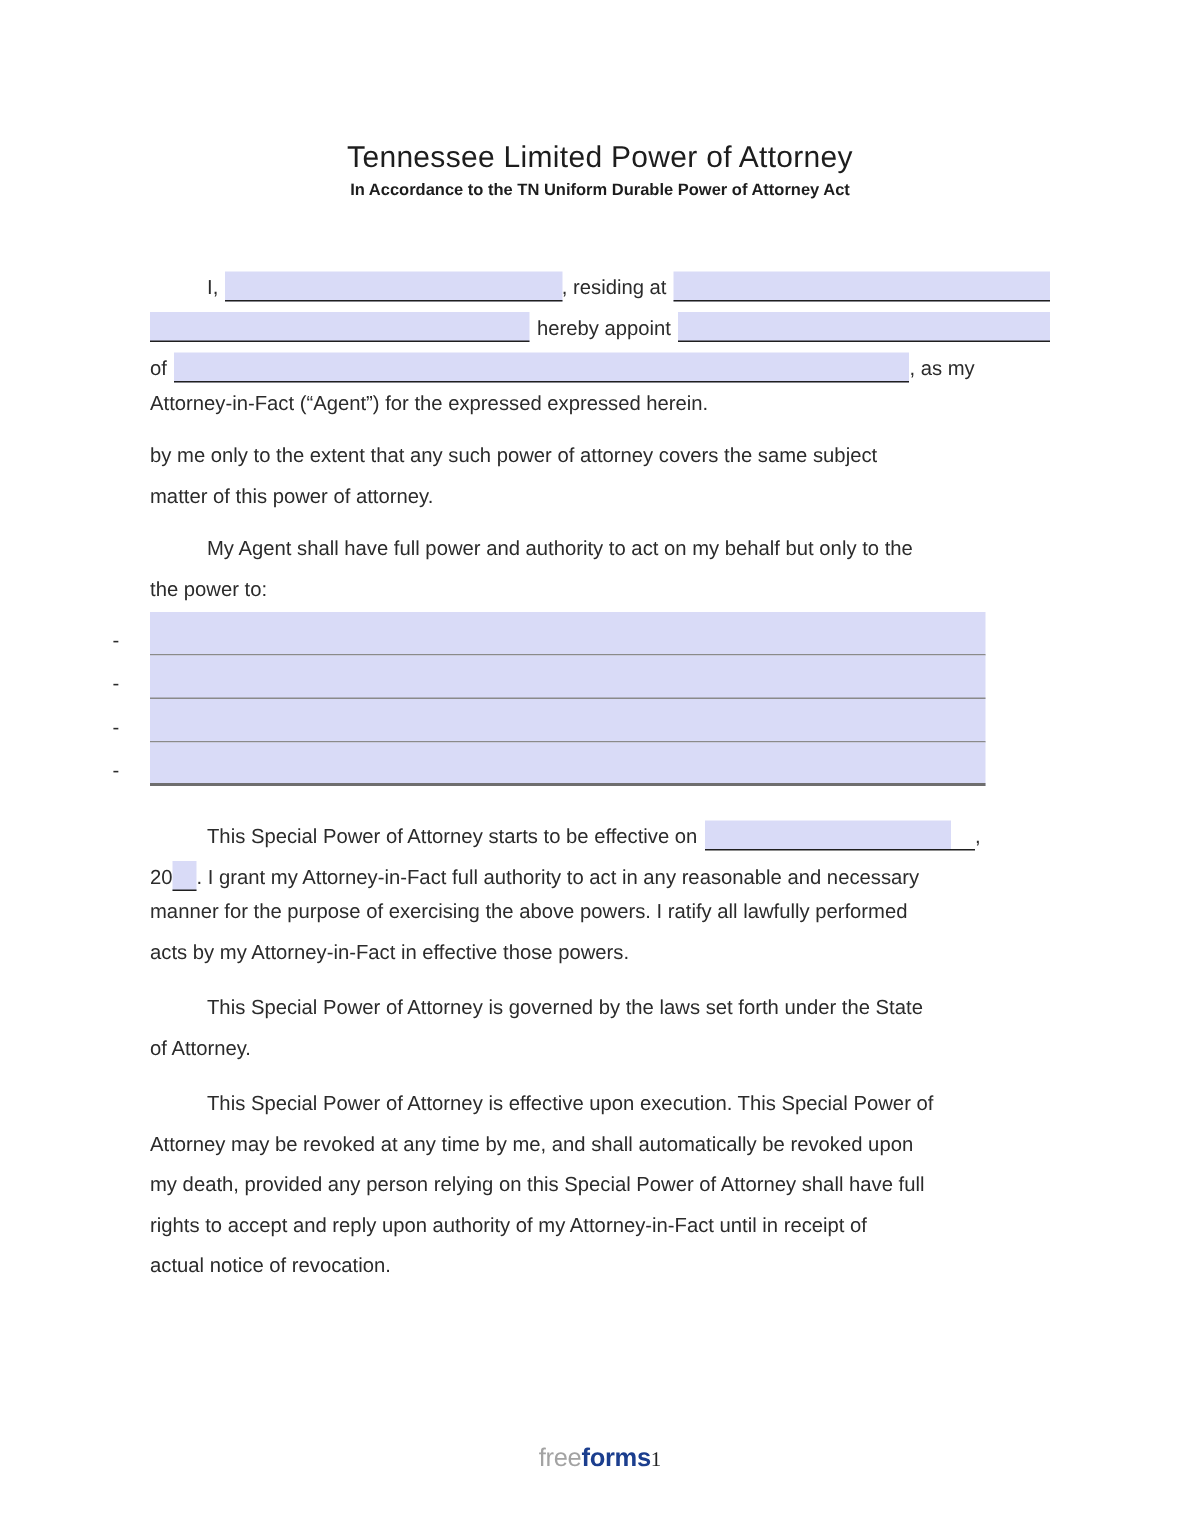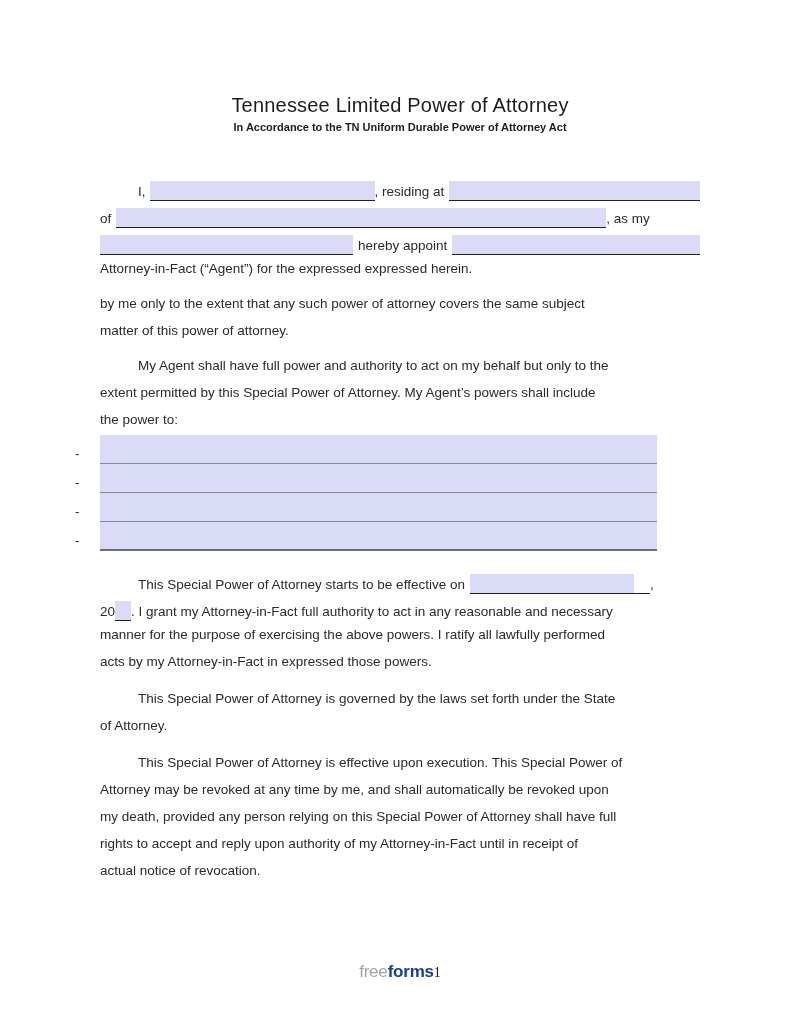--- a/index.html
+++ b/index.html
@@ -88,40 +88,39 @@
     <div class="body-text">
 
       <div class="para para-first">
         <div class="fline">
           <span class="t ind">I,</span>
           <span class="blank w225 ml4"></span>
           <span class="t">, residing at</span>
           <span class="blank grow ml5"></span>
         </div>
         <div class="fline">
+          <span class="blank w253"></span>
+          <span class="t mlr5">hereby appoint</span>
+          <span class="blank grow"></span>
+        </div>
+        <div class="fline">
           <span class="t">of</span>
           <span class="blank w490 ml5"></span>
           <span class="t">, as my</span>
-        </div>
-        <div class="fline">
-          <span class="blank w253"></span>
-          <span class="t mlr5">hereby appoint</span>
-          <span class="blank grow"></span>
         </div>
         <div class="pline">Attorney-in-Fact (“Agent”) for the expressed expressed herein.</div>
       </div>
 
       <div class="para">
         <div class="pline">by me only to the extent that any such power of attorney covers the same subject</div>
         <div class="pline">matter of this power of attorney.</div>
       </div>
 
       <div class="para">
         <div class="pline ind">My Agent shall have full power and authority to act on my behalf but only to the</div>
-        <div class="pline">extent permitted by this Special Power of Attorney. My Agent’s powers shall include</div>
         <div class="pline">the power to:</div>
       </div>
 
       <div class="powers">
         <div class="prow">
           <span class="dash">-</span>
           <span class="pblank"></span>
         </div>
         <div class="prow">
           <span class="dash">-</span>
@@ -142,21 +141,21 @@
           <span class="t ind">This Special Power of Attorney starts to be effective on</span>
           <span class="blank w180 ml5 short-fill"></span>
           <span class="t">,</span>
         </div>
         <div class="fline">
           <span class="t">20</span>
           <span class="blank w16"></span>
           <span class="t">. I grant my Attorney-in-Fact full authority to act in any reasonable and necessary</span>
         </div>
         <div class="pline">manner for the purpose of exercising the above powers. I ratify all lawfully performed</div>
-        <div class="pline">acts by my Attorney-in-Fact in expressed those powers.</div>
+        <div class="pline">acts by my Attorney-in-Fact in effective those powers.</div>
       </div>
 
       <div class="para mt10">
         <div class="pline ind">This Special Power of Attorney is governed by the laws set forth under the State</div>
         <div class="pline">of Attorney.</div>
       </div>
 
       <div class="para mt10">
         <div class="pline ind">This Special Power of Attorney is effective upon execution. This Special Power of</div>
         <div class="pline">Attorney may be revoked at any time by me, and shall automatically be revoked upon</div>

